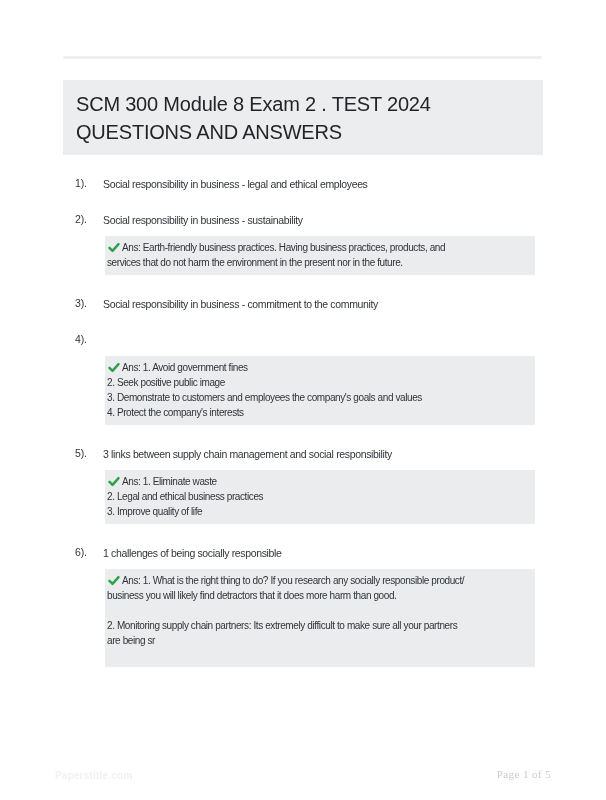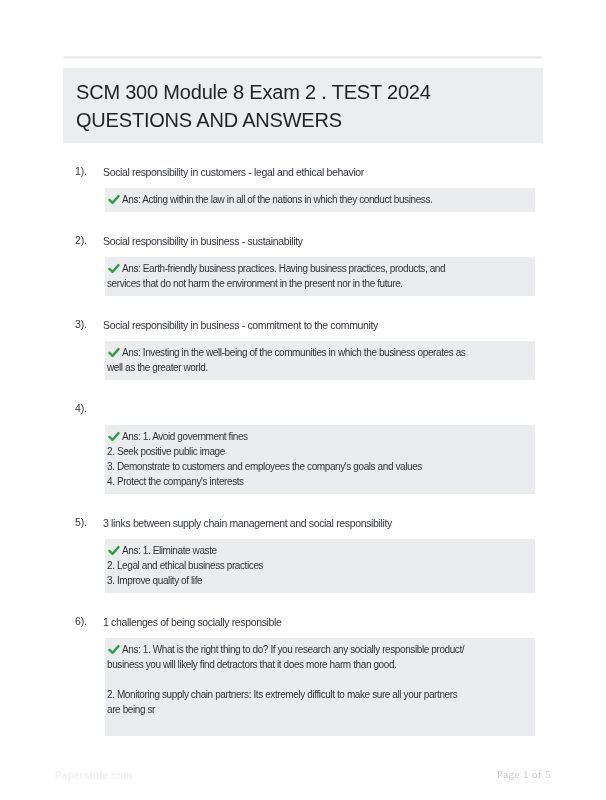--- a/index.html
+++ b/index.html
@@ -13,21 +13,21 @@
     --divider:#EEEEEF;
   }
   *{box-sizing:border-box;}
   html,body{margin:0;padding:0;}
   body{
     width:606px;height:800px;background:#ffffff;position:relative;overflow:hidden;
     font-family:"Liberation Sans",sans-serif;color:var(--text-dark);
   }
   .content{position:absolute;left:63px;top:0;width:480px;}
   .divider{margin-top:56px;height:3px;width:479px;background:var(--divider);border-radius:2px;}
-  .title-banner{margin-top:9px;background:var(--title-box-bg);padding:10px 22px 9px 13px;}
+  .title-banner{margin-top:21px;background:var(--title-box-bg);padding:10px 22px 9px 13px;}
   .page-title{
     margin:0;font-size:20px;line-height:28px;font-weight:400;letter-spacing:-0.2px;
     color:var(--title-text);white-space:pre-line;
   }
   .qa-list{margin-top:0;}
   .qa-item{margin-top:22px;}
   .q-row{display:flex;padding-left:12px;}
   .q-num{
     flex:none;width:28px;font-size:10.5px;line-height:14px;letter-spacing:-0.2px;
     color:var(--text-dark);position:relative;top:-1px;
@@ -63,52 +63,41 @@
 
   <div class="title-banner">
     <h1 class="page-title">SCM 300 Module 8 Exam 2 . TEST 2024
 QUESTIONS AND ANSWERS</h1>
   </div>
 
   <div class="qa-list">
   <div class="qa-item">
     <div class="q-row">
       <span class="q-num">1).</span>
-      <span class="q-text">Social responsibility in customers - legal and ethical behavior</span>
-    </div>
-    <div class="answer-box">
-      <p class="a-text"><span class="check-icon"><svg viewBox="0 0 16 14" xmlns="http://www.w3.org/2000/svg">
-                <path d="M2 7.5 L6 11.5 L14 2.5" fill="none" stroke="#2EA049" stroke-width="3.2" stroke-linecap="round" stroke-linejoin="round"></path>
-              </svg></span>Ans: Acting within the law in all of the nations in which they conduct business.</p>
+      <span class="q-text">Social responsibility in business - legal and ethical employees</span>
     </div>
   </div>
 
   <div class="qa-item">
     <div class="q-row">
       <span class="q-num">2).</span>
       <span class="q-text">Social responsibility in business - sustainability</span>
     </div>
     <div class="answer-box">
       <p class="a-text"><span class="check-icon"><svg viewBox="0 0 16 14" xmlns="http://www.w3.org/2000/svg">
                 <path d="M2 7.5 L6 11.5 L14 2.5" fill="none" stroke="#2EA049" stroke-width="3.2" stroke-linecap="round" stroke-linejoin="round"></path>
               </svg></span>Ans: Earth-friendly business practices. Having business practices, products, and
 services that do not harm the environment in the present nor in the future.</p>
     </div>
   </div>
 
   <div class="qa-item">
     <div class="q-row">
       <span class="q-num">3).</span>
       <span class="q-text">Social responsibility in business - commitment to the community</span>
-    </div>
-    <div class="answer-box">
-      <p class="a-text"><span class="check-icon"><svg viewBox="0 0 16 14" xmlns="http://www.w3.org/2000/svg">
-                <path d="M2 7.5 L6 11.5 L14 2.5" fill="none" stroke="#2EA049" stroke-width="3.2" stroke-linecap="round" stroke-linejoin="round"></path>
-              </svg></span>Ans: Investing in the well-being of the communities in which the business operates as
-well as the greater world.</p>
     </div>
   </div>
 
   <div class="qa-item">
     <div class="q-row">
       <span class="q-num">4).</span>
     </div>
     <div class="answer-box">
       <p class="a-text"><span class="check-icon"><svg viewBox="0 0 16 14" xmlns="http://www.w3.org/2000/svg">
                 <path d="M2 7.5 L6 11.5 L14 2.5" fill="none" stroke="#2EA049" stroke-width="3.2" stroke-linecap="round" stroke-linejoin="round"></path>

